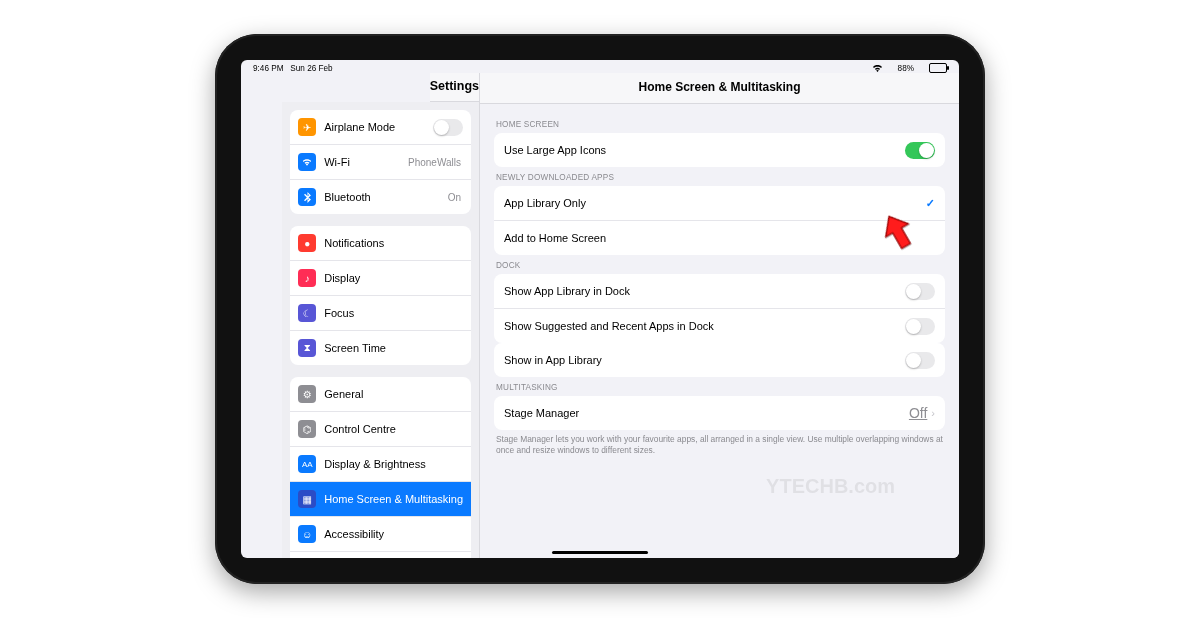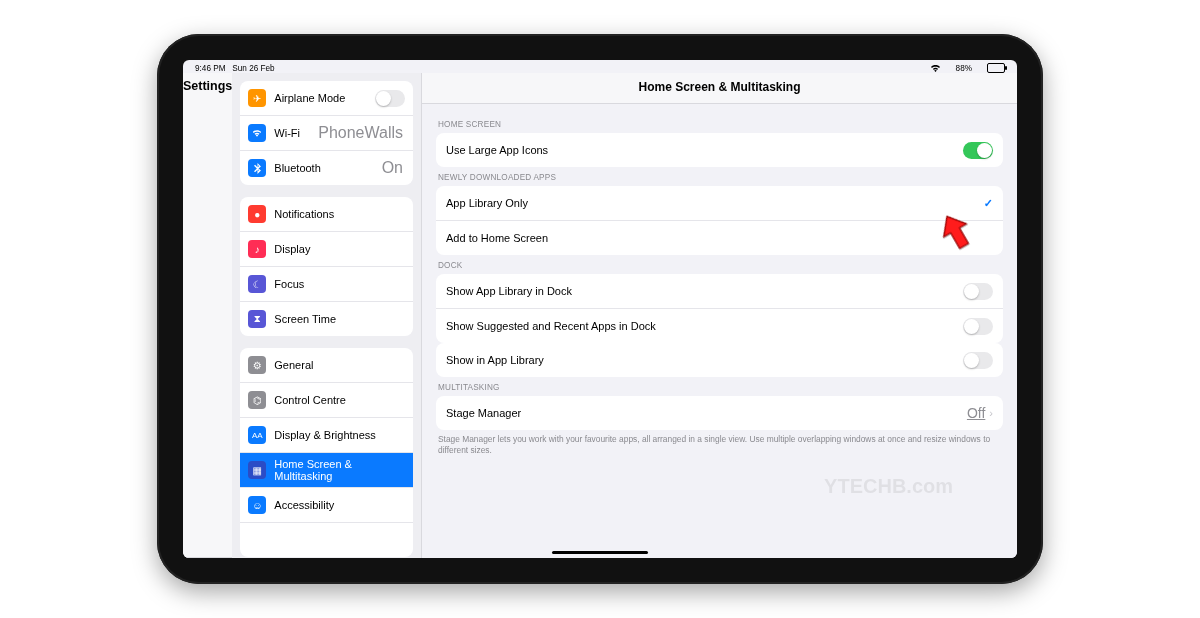--- a/index.html
+++ b/index.html
@@ -6,21 +6,21 @@
     margin: 0;
     background: #fff;
     font-family: -apple-system, BlinkMacSystemFont, "Segoe UI", Helvetica, Arial, sans-serif;
     display: flex;
     justify-content: center;
     align-items: center;
     height: 618px;
     width: 1200px;
   }
   .tablet {
-    width: 886px;
+    width: 770px;
     height: 550px;
     border-radius: 42px;
     padding: 26px;
     background: #111;
     position: relative;
     box-shadow: inset 0 0 0 2px #222, 0 8px 24px rgba(0,0,0,.35);
     box-sizing: border-box;
   }
   .screen {
     background: #f2f2f7;
@@ -53,22 +53,23 @@
     content:""; position:absolute; right:-3px; top:2px; width:2px; height:4px; background:#000; border-radius:1px;
   }
   .battery .fill { background:#000; height:100%; width:88%; border-radius:1px;}
   .wifi-mini svg, .signal-mini svg { display:block; }
 
   .content {
     display:flex; flex:1; overflow:hidden;
   }
   .sidebar {
     width: 238px;
-    display:flex; flex-direction:row;
+    display:flex; flex-direction:column;
     border-right: 1px solid #d9d9de;
+    align-items: flex-end;
   }
   .sidebar-header {
     background:#f7f7f9;
     padding: 6px 0 8px;
     text-align:center;
     font-weight:600;
     font-size:12.5px;
     border-bottom: 1px solid #d9d9de;
   }
   .sidebar-scroll {
@@ -89,21 +90,21 @@
     min-height: 26px;
     cursor: default;
   }
   .row:last-child{ border-bottom:none; }
   .row .icon {
     width:18px; height:18px; border-radius:4px;
     display:flex; align-items:center; justify-content:center;
     color:#fff; font-size:10px; flex: none;
   }
   .row .label { flex:1; font-size:11px; }
-  .row .value { color:#8e8e93; font-size:16px; margin-right:2px; }
+  .row .value { color:#8e8e93; font-size:10px; margin-right:2px; }
   .row.selected {
     background:#0a7aff;
     color:#fff;
   }
   .row.selected .label{ color:#fff; }
 
   .switch {
     width:30px; height:17px; border-radius:10px; background:#e9e9eb; position:relative;
   }
   .switch .knob {

